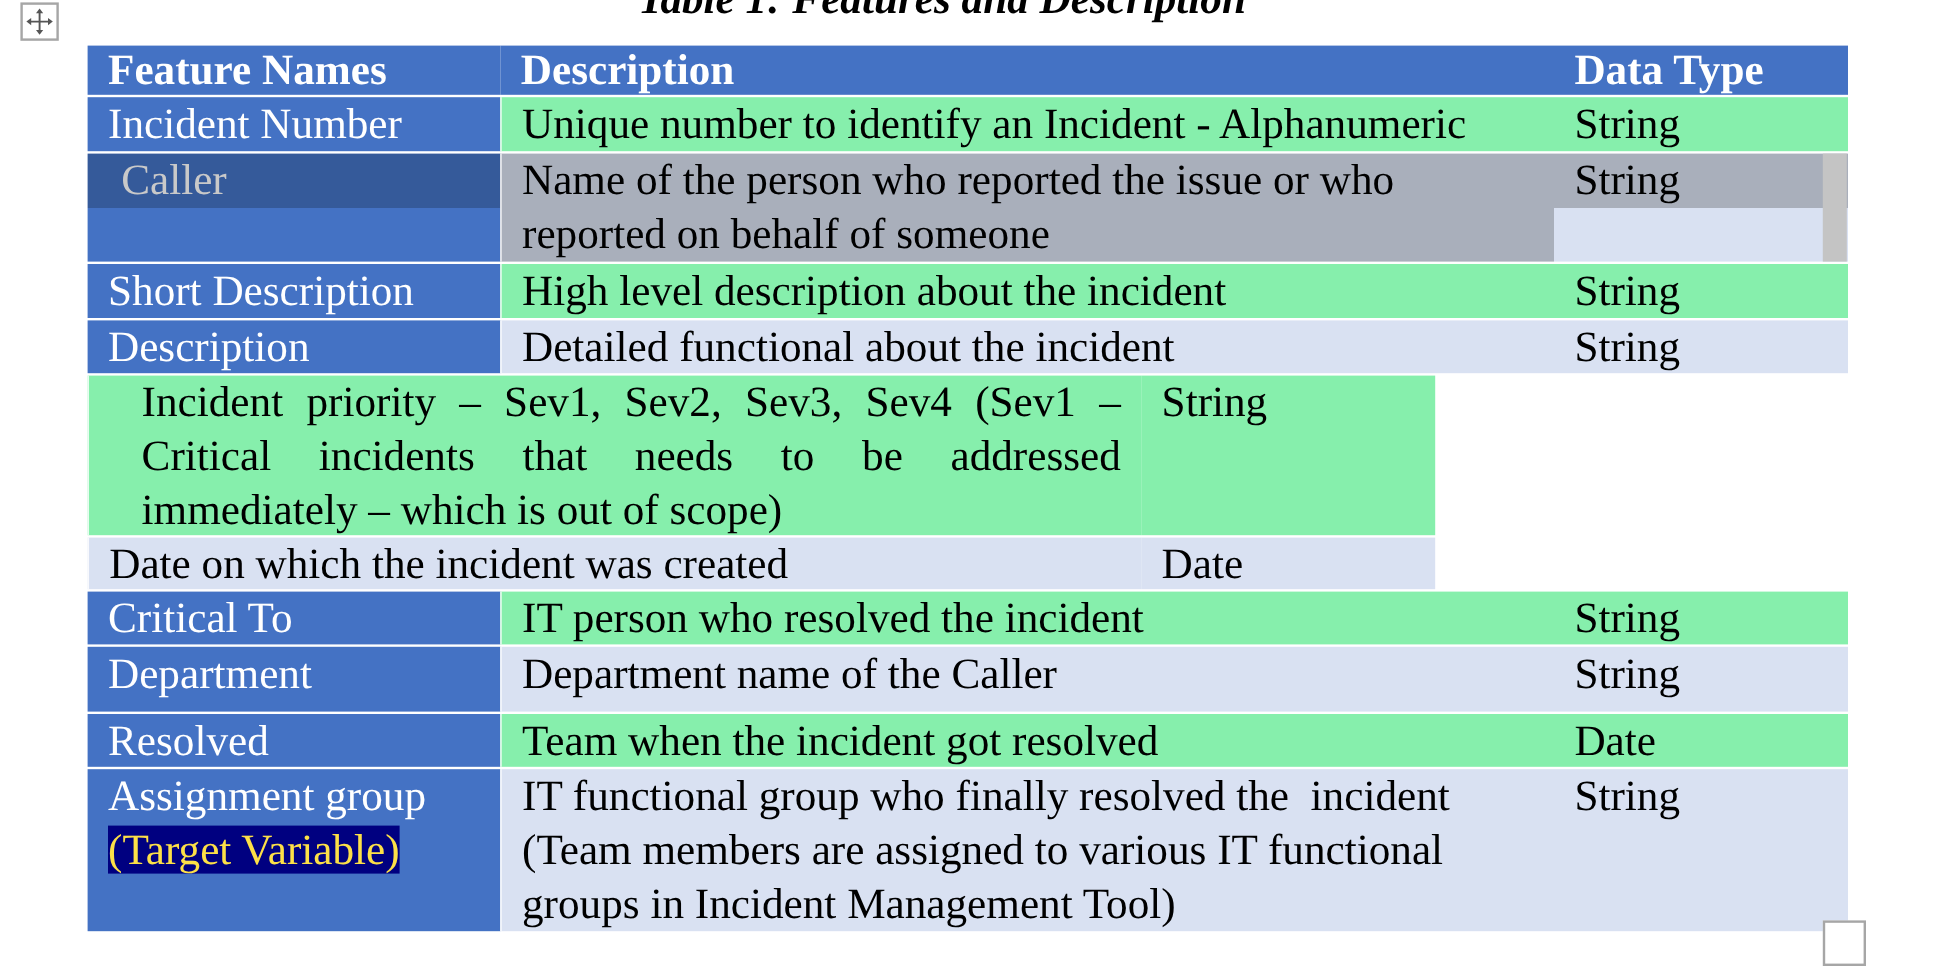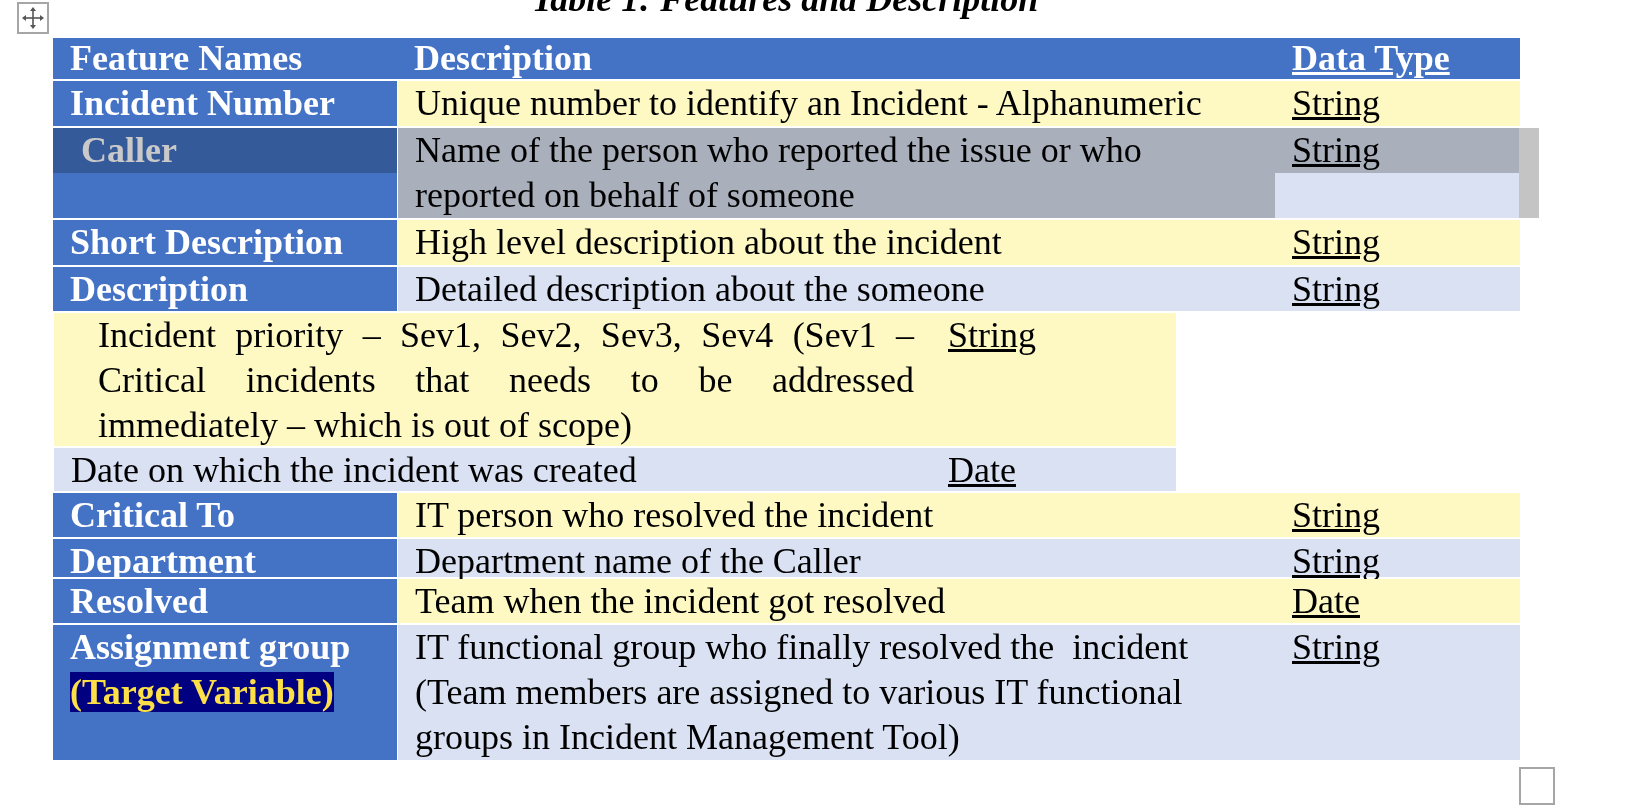--- a/index.html
+++ b/index.html
@@ -48,38 +48,39 @@
     .table {
       position: absolute;
       left: 53px; top: 38px;
       width: 1467px;
     }
     .row {
       display: flex;
       width: 100%;
       border-bottom: 2px solid #ffffff;
       box-sizing: border-box;
+      margin-left: 20px;
     }
     .row:last-child { border-bottom: none; }
     .cell {
       box-sizing: border-box;
       padding: 0 17px;
       font-size: 36px;
       line-height: 45px;
       color: #000;
     }
-    .c1 { width: 344px; background: #4472C4; color: #fff; font-weight: bold; }
+    .c1 { width: 344px; background: #4472C4; color: #fff; font-weight: normal; }
     .c2 { width: 878px; border-left: 1px solid #ffffff; }
-    .c3 { width: 245px; text-decoration: underline; }
+    .c3 { width: 245px; }
     .header .c1, .header .c2, .header .c3 {
       background: #4472C4; color: #fff; font-weight: bold; border-left: none;
     }
     .header { height: 43px; }
     .header .cell { line-height: 40px; }
-    .odd .c2, .odd .c3 { background: #fef9c3; }
+    .odd .c2, .odd .c3 { background: #86efac; }
     .even .c2, .even .c3 { background: #D9E1F2; }
     .justify { text-align: justify; text-align-last: left; padding-left: 44px; }
     .target-hl { background: #000080; color: #fde047; }
 
     
     .row.selected .c1 {
       background: linear-gradient(to bottom, #355A9A 0px, #355A9A 45px, #4472C4 45px);
       color: #c9c9c9;
       padding-left: 28px;
     }
@@ -126,41 +127,41 @@
   </div>
 
   <div class="row odd" style="height:47px">
     <div class="cell c1">Short Description</div>
     <div class="cell c2">High level description about the incident</div>
     <div class="cell c3">String</div>
   </div>
 
   <div class="row even" style="height:46px">
     <div class="cell c1">Description</div>
-    <div class="cell c2">Detailed description about the someone</div>
+    <div class="cell c2">Detailed functional about the incident</div>
     <div class="cell c3">String</div>
   </div>
 
   <div class="row odd" style="height:135px">
     <div class="cell c2 justify">Incident priority – Sev1, Sev2, Sev3, Sev4 (Sev1 – Critical incidents that needs to be addressed immediately – which is out of scope)</div>
     <div class="cell c3">String</div>
   </div>
 
   <div class="row even" style="height:45px">
     <div class="cell c2">Date on which the incident was created</div>
     <div class="cell c3">Date</div>
   </div>
 
   <div class="row odd" style="height:46px">
     <div class="cell c1">Critical To</div>
     <div class="cell c2">IT person who resolved the incident</div>
     <div class="cell c3">String</div>
   </div>
 
-  <div class="row even" style="height:40px">
+  <div class="row even" style="height:56px">
     <div class="cell c1">Department</div>
     <div class="cell c2">Department name of the Caller</div>
     <div class="cell c3">String</div>
   </div>
 
   <div class="row odd" style="height:46px">
     <div class="cell c1">Resolved</div>
     <div class="cell c2">Team when the incident got resolved</div>
     <div class="cell c3">Date</div>
   </div>

